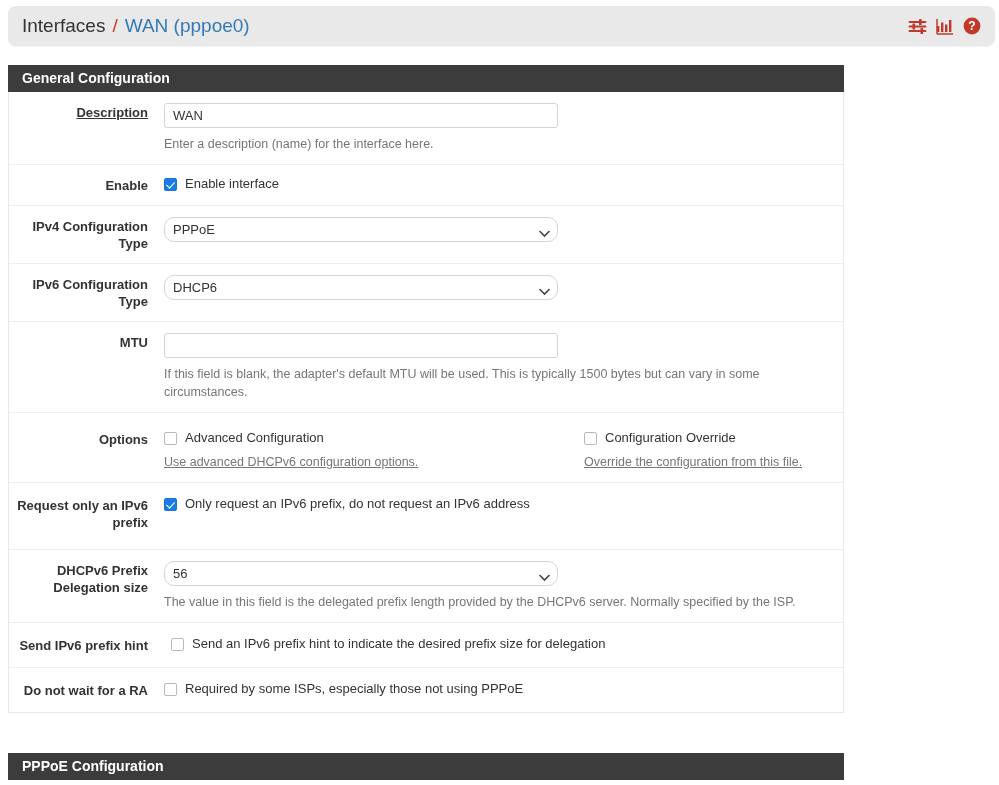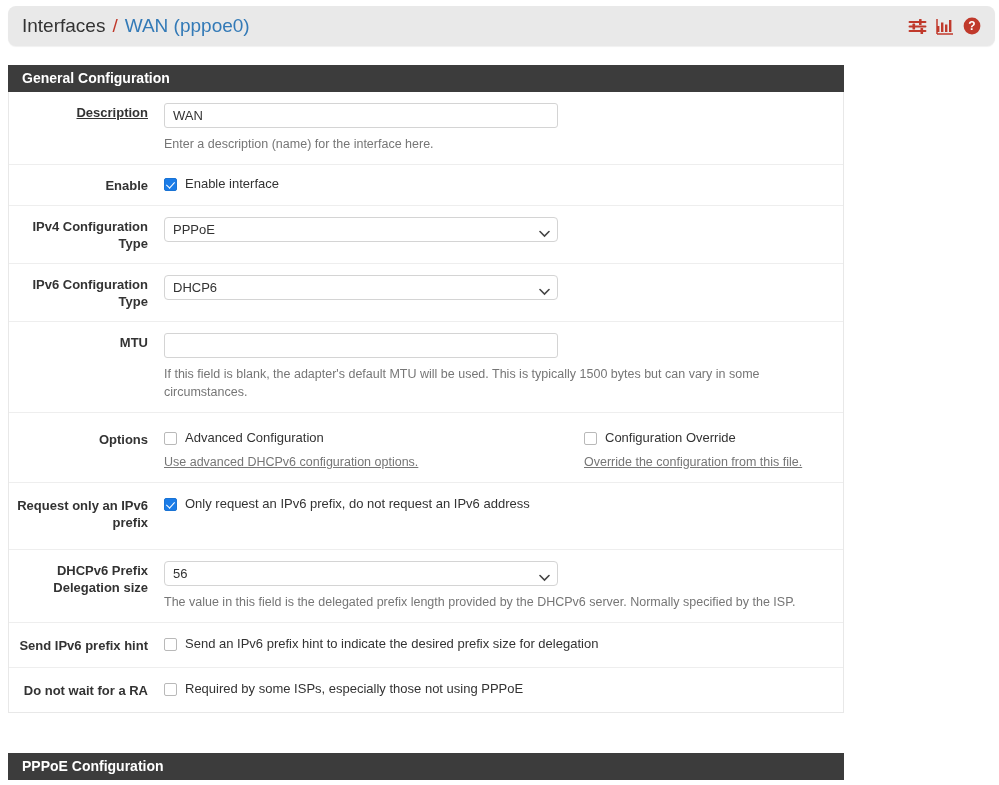--- a/index.html
+++ b/index.html
@@ -74,21 +74,21 @@
     background: #ffffff;
     font-size: 13px; color: #333333;
     padding: 0 8px;
     font-family: "Liberation Sans", sans-serif;
     outline: none;
   }
   .sel-wrap { position: relative; width: 394px; height: 25px; }
   .sel {
     width: 394px; height: 25px;
     border: 1px solid #d4d4d4;
-    border-radius: 4px;
+    border-radius: 10px;
     background: #ffffff;
     font-size: 13px; color: #333333;
     padding: 0 8px;
     line-height: 23px;
   }
   .sel-chev {
     position: absolute; right: 8px; top: 7px;
     pointer-events: none;
   }
 
@@ -290,21 +290,21 @@
             <span class="sel-chev">
               <svg width="11" height="8" viewBox="0 0 11 8">
                   <path d="M1 1.5 L5.5 6 L10 1.5" stroke="#444" stroke-width="1.6" fill="none" stroke-linecap="round"></path>
                 </svg>
             </span>
           </div>
           <div class="help">The value in this field is the delegated prefix length provided by the DHCPv6 server. Normally specified by the ISP.</div>
         </div>
       </div>
 
-      <div class="row" style="padding-top:13px;padding-bottom:13px;">
+      <div class="row" style="padding-top:13px;padding-bottom:13px;gap:7px;">
         <div class="label-col">Send IPv6 prefix hint</div>
         <div class="field-col">
           <label class="cb-line">
             <span class="cb off"></span>
             <span class="cb-text">Send an IPv6 prefix hint to indicate the desired prefix size for delegation</span>
           </label>
         </div>
       </div>
 
       <div class="row" style="padding-top:13px;padding-bottom:13px;">

